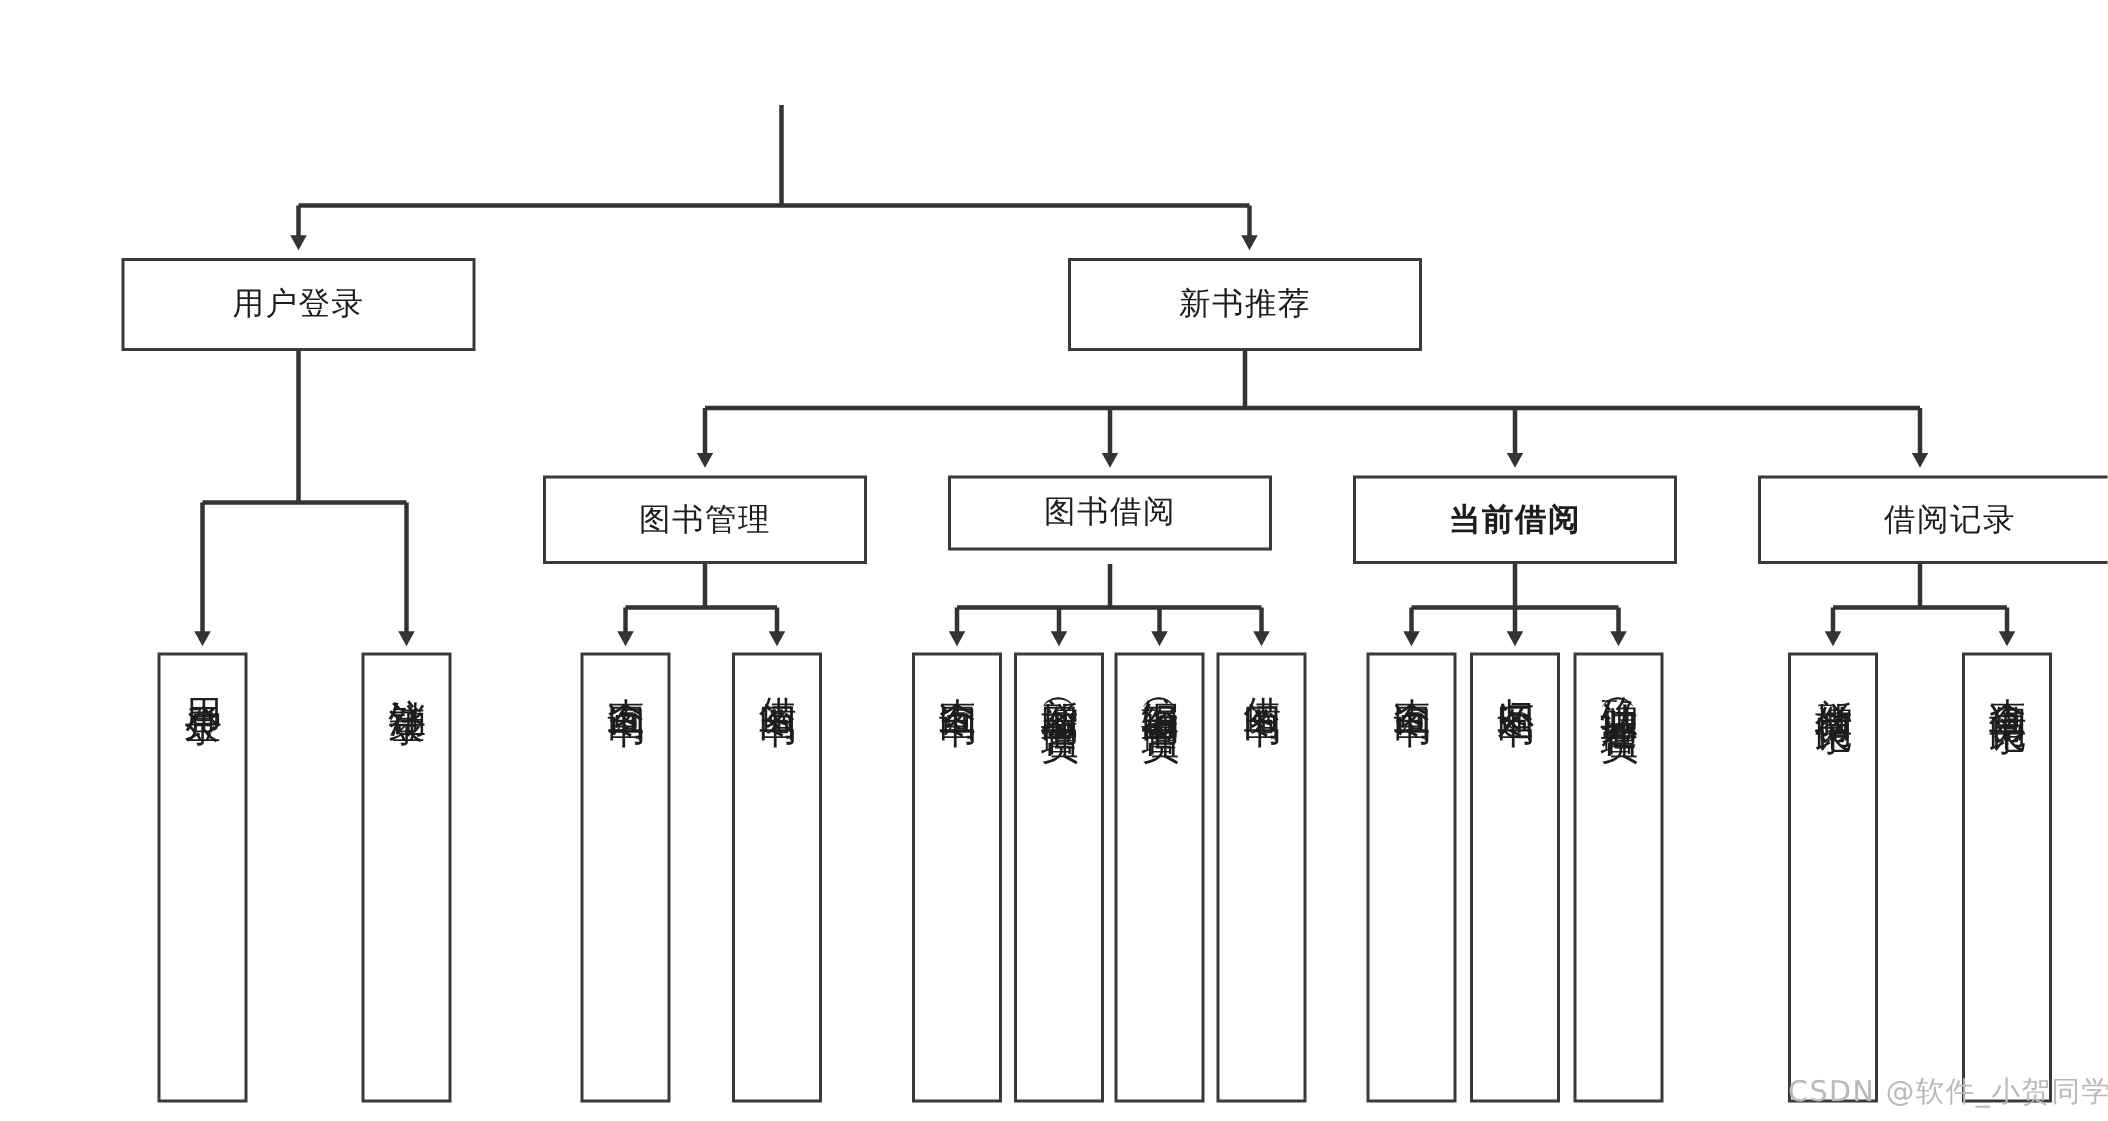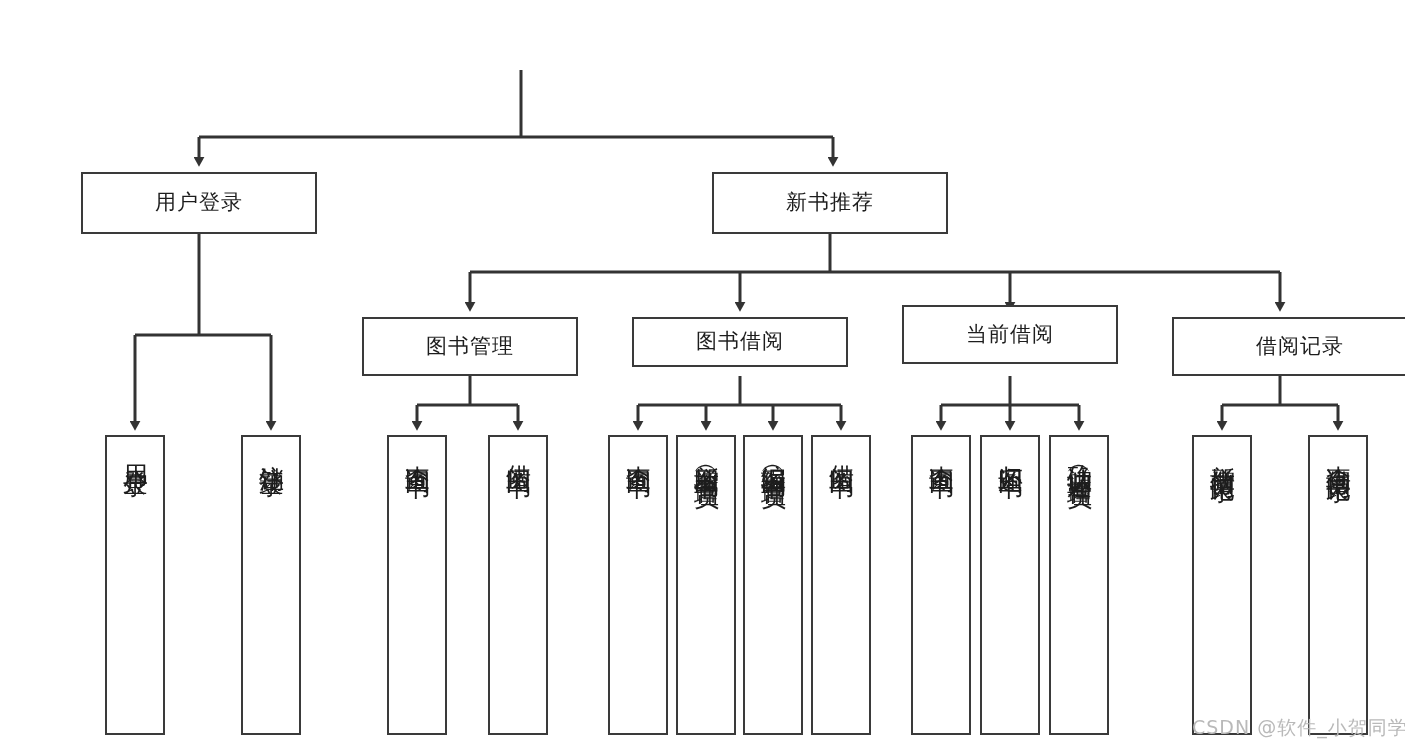--- a/index.html
+++ b/index.html
@@ -113,21 +113,21 @@
   <div class="node horiz" style="left:712px;top:172px;width:236px;height:62px;">
     <span class="label">新书推荐</span>
   </div>
 
   <div class="node horiz" style="left:362px;top:317px;width:216px;height:59px;">
     <span class="label">图书管理</span>
   </div>
   <div class="node horiz" style="left:632px;top:317px;width:216px;height:50px;">
     <span class="label">图书借阅</span>
   </div>
-  <div class="node horiz" style="left:902px;top:305px;width:216px;height:59px;">
+  <div class="node horiz" style="left:902px;top:317px;width:216px;height:59px;font-weight:bold;">
     <span class="label">当前借阅</span>
   </div>
   <div class="node horiz" style="left:1172px;top:317px;width:256px;height:59px;">
     <span class="label">借阅记录</span>
   </div>
 
   <div class="node leaf" style="left:105px;top:435px;width:60px;height:300px;">
     <span class="label">用户登录</span>
   </div>
   <div class="node leaf" style="left:241px;top:435px;width:60px;height:300px;">

